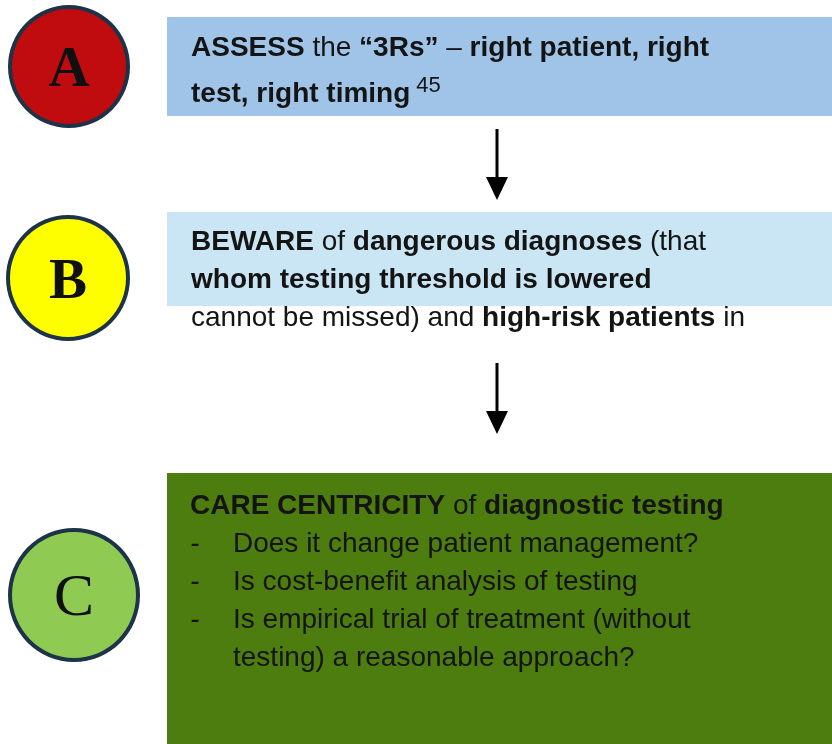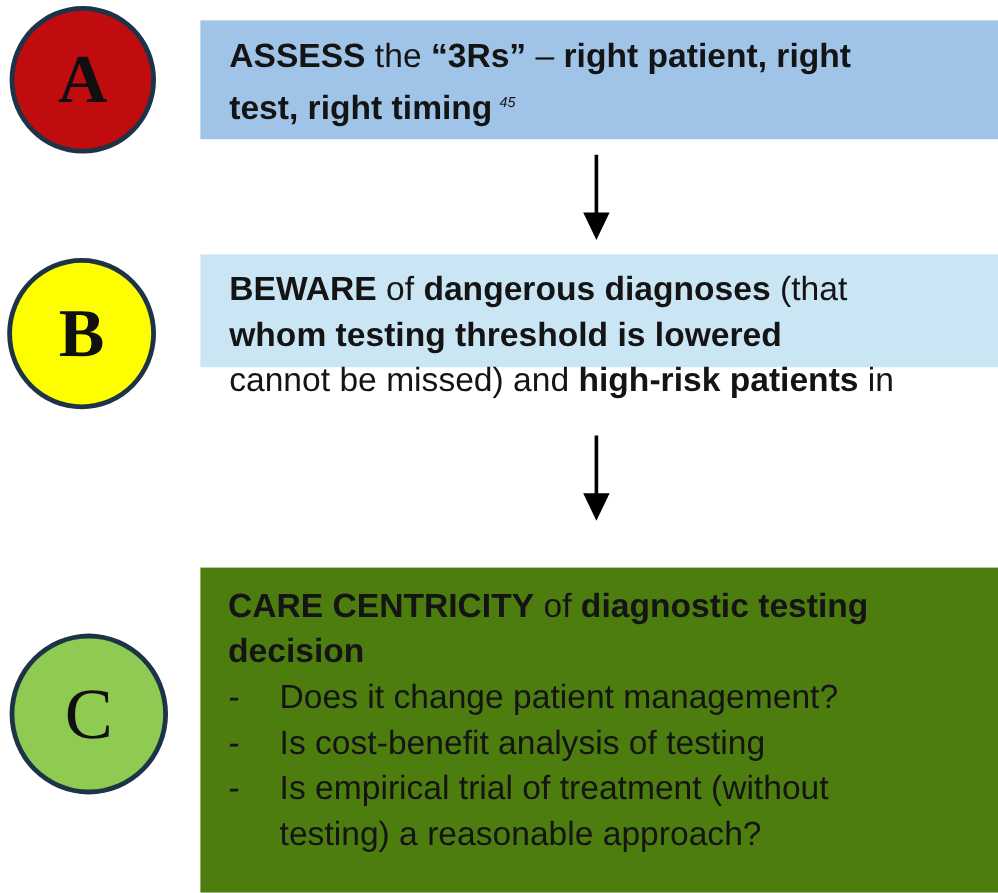--- a/index.html
+++ b/index.html
@@ -37,24 +37,23 @@
     font-size:28px;line-height:38px;
   }
   #box1{top:17px;height:99px;padding:11px 14px 14px 24px;}
   #box2{top:212px;height:94px;padding:10px 14px 0 24px;}
   #box3{top:452px;height:283px;padding:13px 14px 0 23px;}
   .line{white-space:nowrap;}
   .b{font-weight:bold;}
   .r{font-weight:normal;}
   .i{}
   sup.ref{
-    font-size:12px;
+    font-size:22px;
     margin-left:6px;
     font-weight:normal;
-    font-style:italic;
   }
   
   .bullet-row{display:flex;white-space:nowrap;}
   .bullet-dash{
     flex:none;width:43px;
     font-style:italic;
   }
   
   .arrow{position:absolute;left:483px;}
   #arrow1{top:127px;}
@@ -105,23 +104,20 @@
   </svg>
 
   <div class="circle" id="circleC" style="background-color: rgb(143, 203, 82);">
     <span class="letter">C</span>
   </div>
 
   <div class="box" id="box3" style="background-color: #4d7c0f; margin-top: 21px;">
     <div class="line">
       <span class="b">CARE CENTRICITY</span><span class="r"> of </span><span class="b">diagnostic testing</span>
     </div>
-    <div class="line">
-      <span class="b">decision</span>
-    </div>
 
     <div class="bullet-row">
       <span class="bullet-dash">-</span>
       <span class="i">Does it change patient management?</span>
     </div>
 
     <div class="bullet-row">
       <span class="bullet-dash">-</span>
       <span class="i">Is cost-benefit analysis of testing</span>
     </div>

